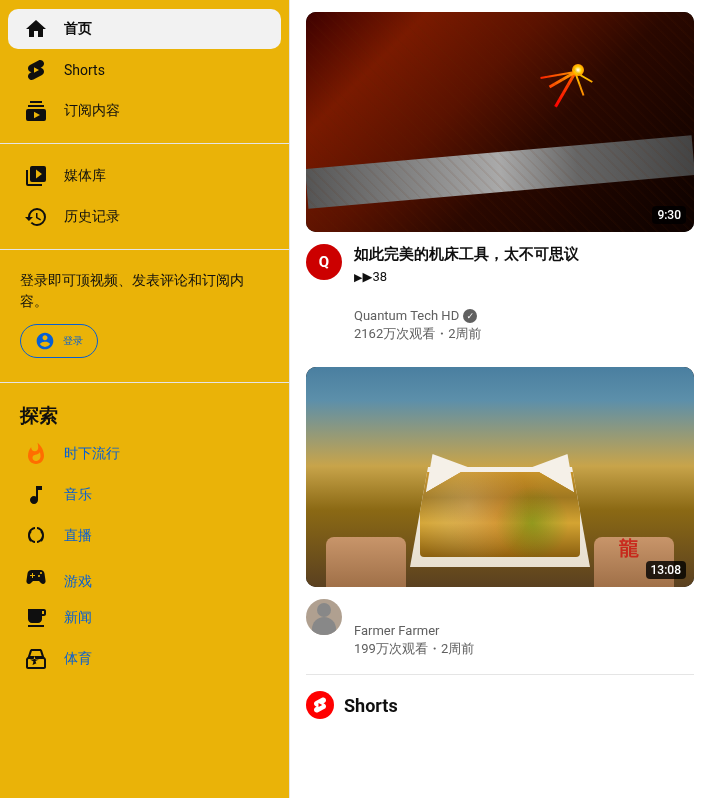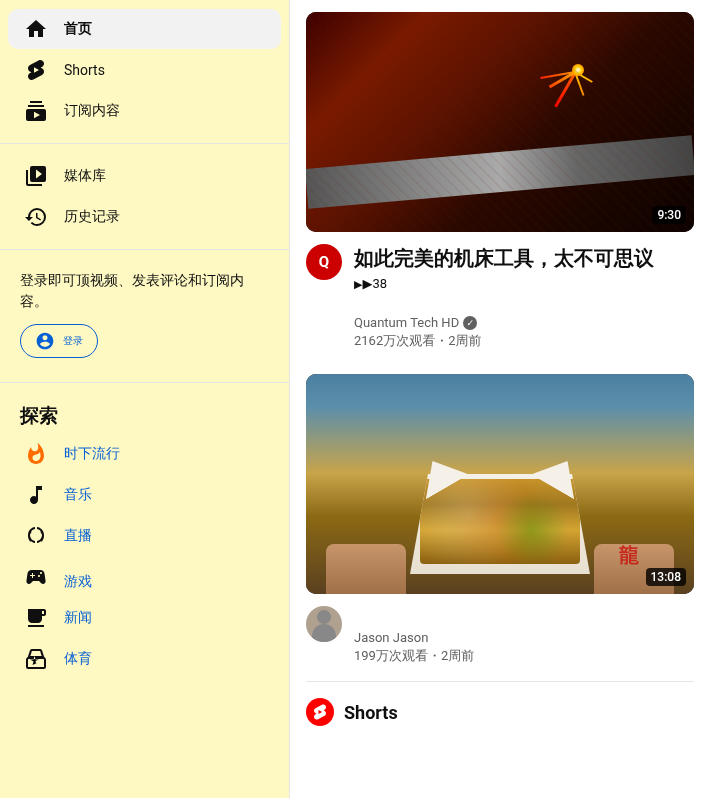--- a/index.html
+++ b/index.html
@@ -11,21 +11,21 @@
       height: 798px;
       overflow: hidden;
       font-size: 14px;
     }
 
     
     .sidebar {
       width: 290px;
       min-width: 290px;
       height: 100%;
-      background: #fef9c3;
+      background: #eab308;
       overflow-y: auto;
       padding: 8px 0;
       border-right: 1px solid #e5e5e5;
     }
 
     .nav-item {
       display: flex;
       align-items: center;
       gap: 16px;
       padding: 0 16px;
@@ -160,21 +160,21 @@
       display: flex;
       align-items: center;
       justify-content: center;
     }
 
     .video-info {
       flex: 1;
     }
 
     .video-title {
-      font-size: 20px;
+      font-size: 15px;
       font-weight: 600;
       color: #0f0f0f;
       margin-bottom: 4px;
       line-height: 1.4;
     }
 
     .video-likes {
       font-size: 13px;
       color: #0f0f0f;
       margin-bottom: 2px;
@@ -427,21 +427,21 @@
     </div>
 
     <div class="video-meta">
       <div class="channel-avatar avatar-j" style="background:#b0a090;overflow:hidden;position:relative;">
 
         <div style="position:absolute;top:4px;left:50%;transform:translateX(-50%);width:14px;height:14px;background:#888;border-radius:50%;"></div>
         <div style="position:absolute;bottom:0;left:50%;transform:translateX(-50%);width:24px;height:18px;background:#888;border-radius:12px 12px 0 0;"></div>
       </div>
       <div class="video-info">
         <div class="channel-info">
-          <span>Jason Jason</span>
+          <span>Farmer Farmer</span>
         </div>
         <div class="video-stats">199万次观看・2周前</div>
       </div>
     </div>
   </div>
 
   <hr class="section-divider">
 
   <div class="shorts-header">
     <div class="shorts-icon">

